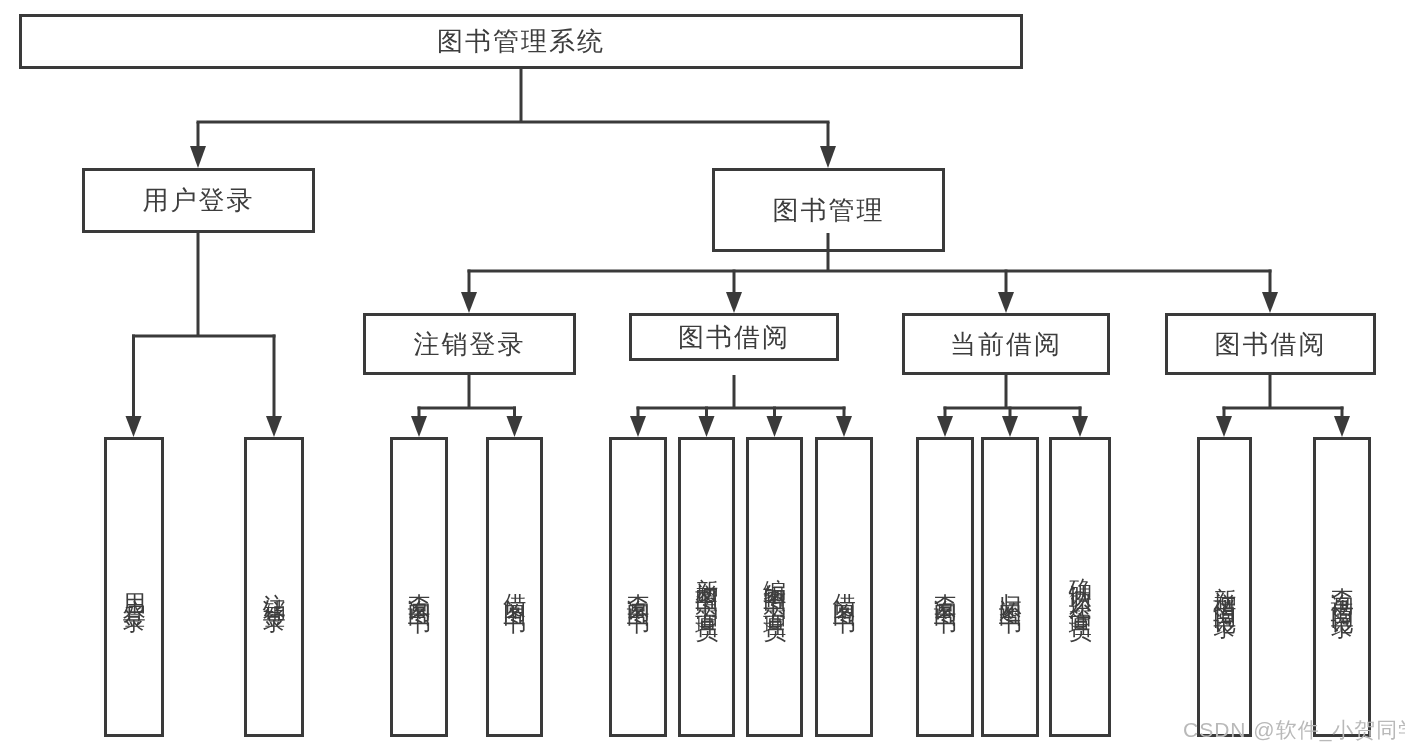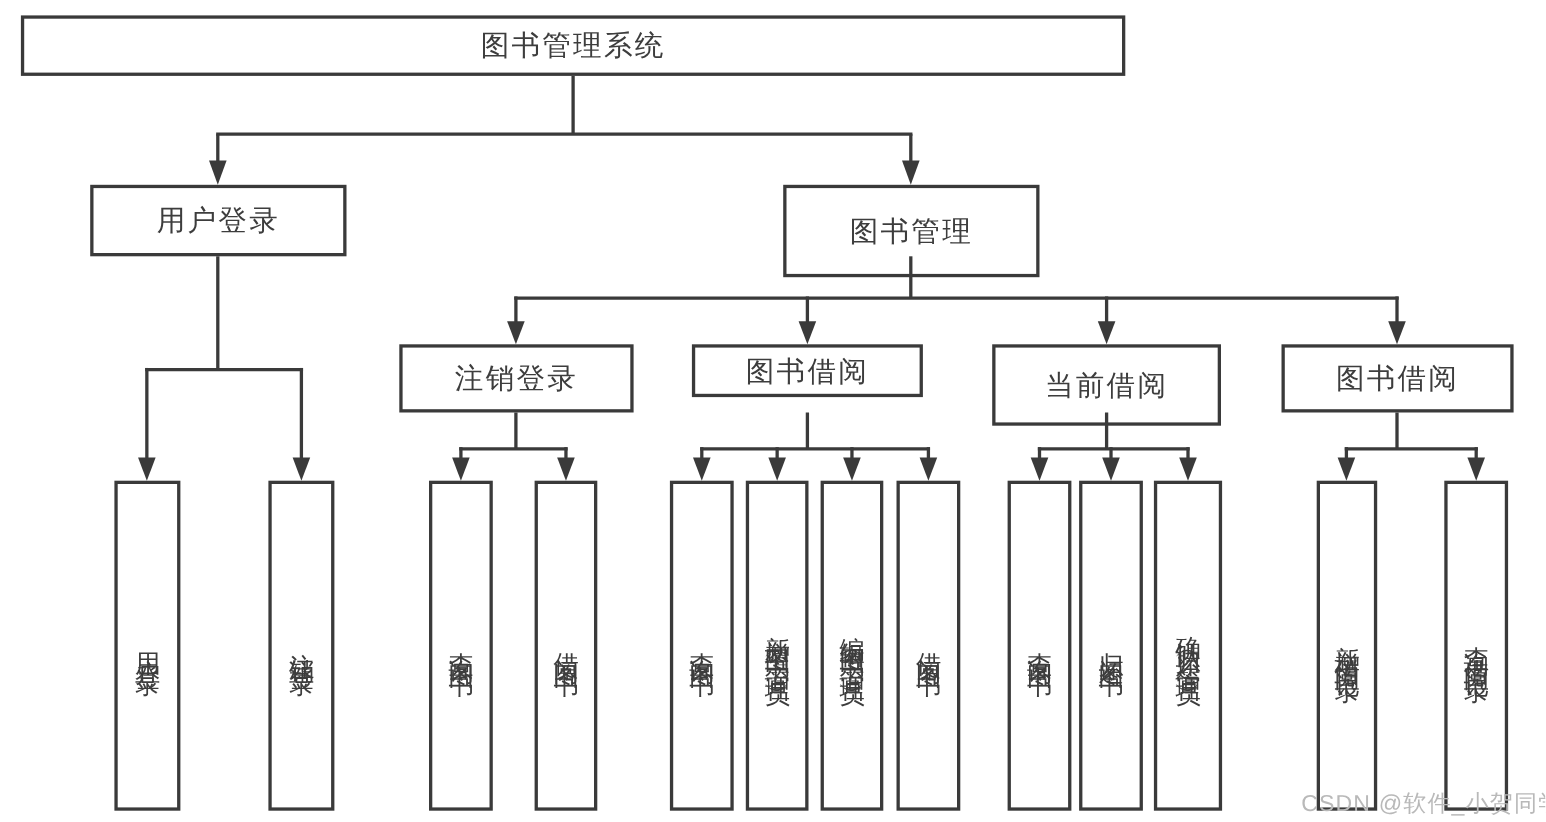--- a/index.html
+++ b/index.html
@@ -81,21 +81,21 @@
   </div>
 
   <div class="node hnode" style="left:363px;top:313px;width:213px;height:62px;">
     <span class="h-label">注销登录</span>
   </div>
 
   <div class="node hnode" style="left:629px;top:313px;width:210px;height:48px;">
     <span class="h-label">图书借阅</span>
   </div>
 
-  <div class="node hnode" style="left:902px;top:313px;width:208px;height:74px;">
+  <div class="node hnode" style="left:902px;top:313px;width:208px;height:62px;">
     <span class="h-label">当前借阅</span>
   </div>
 
   <div class="node hnode" style="left:1165px;top:313px;width:211px;height:62px;">
     <span class="h-label">图书借阅</span>
   </div>
 
   <div class="node leaf" style="left:104px;top:437px;width:60px;height:300px;">
     <span class="v-label">用户登录</span>
   </div>

